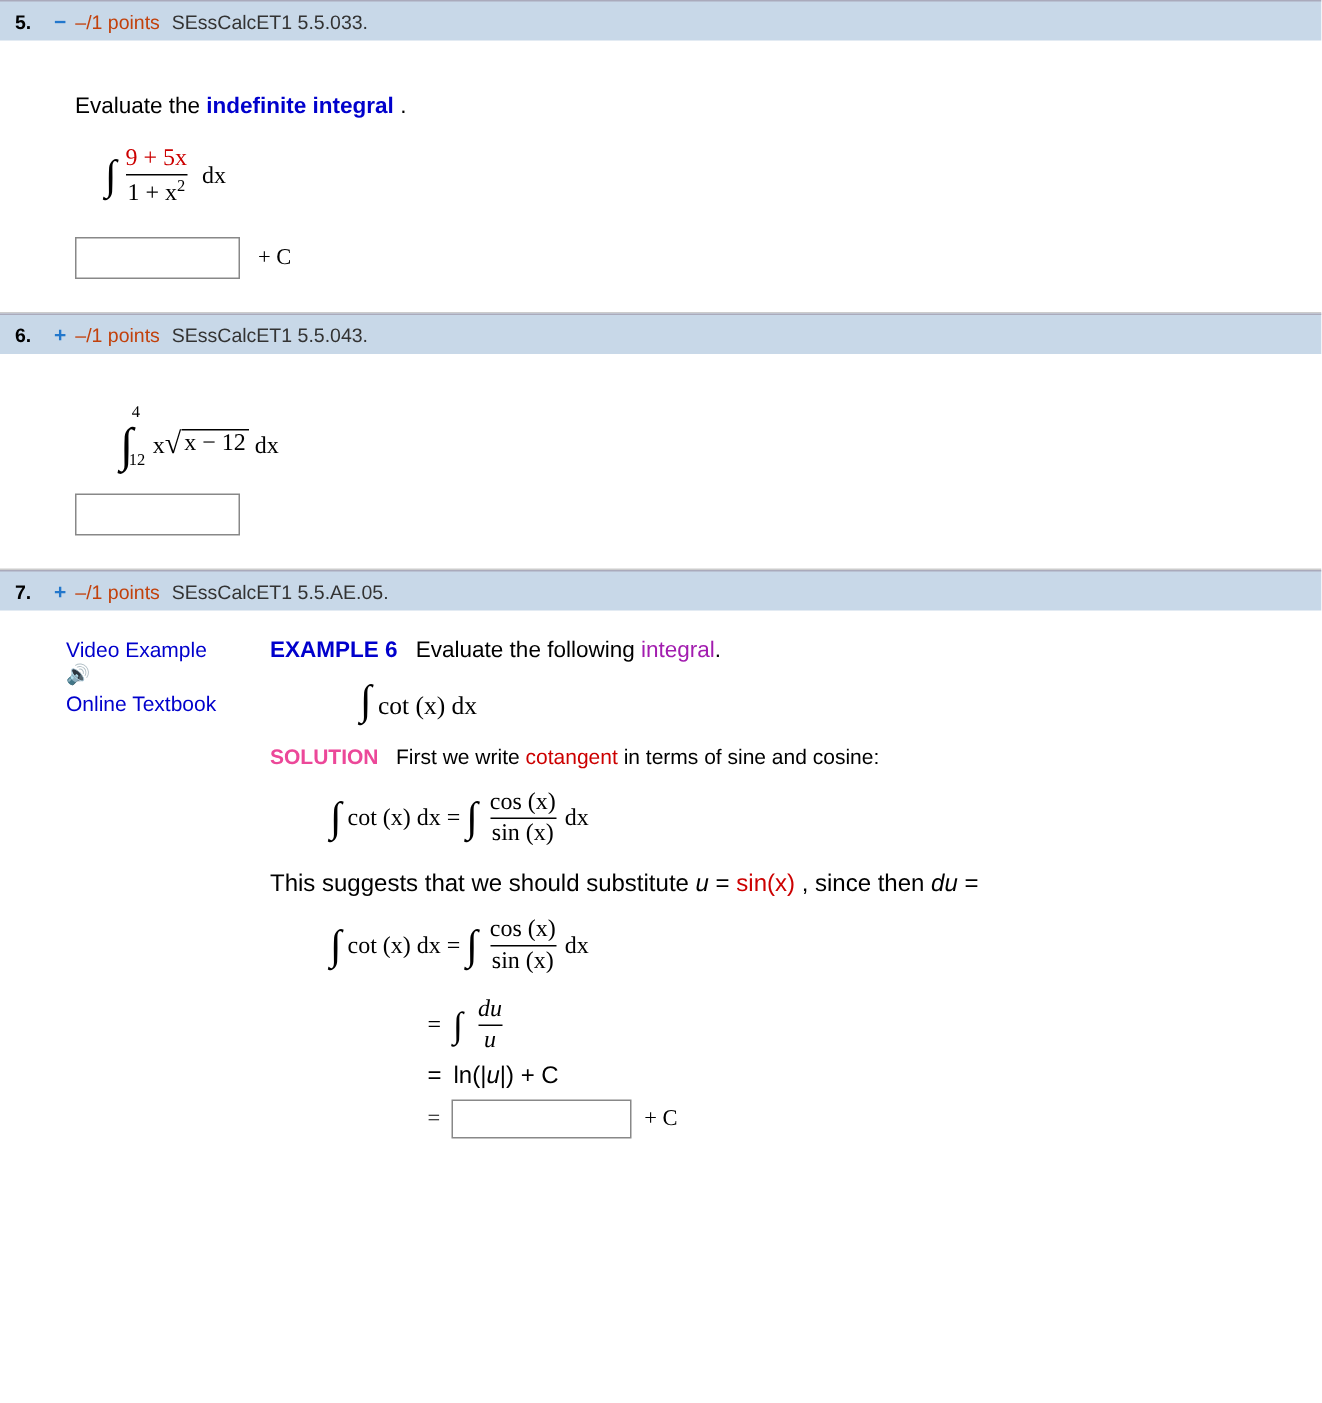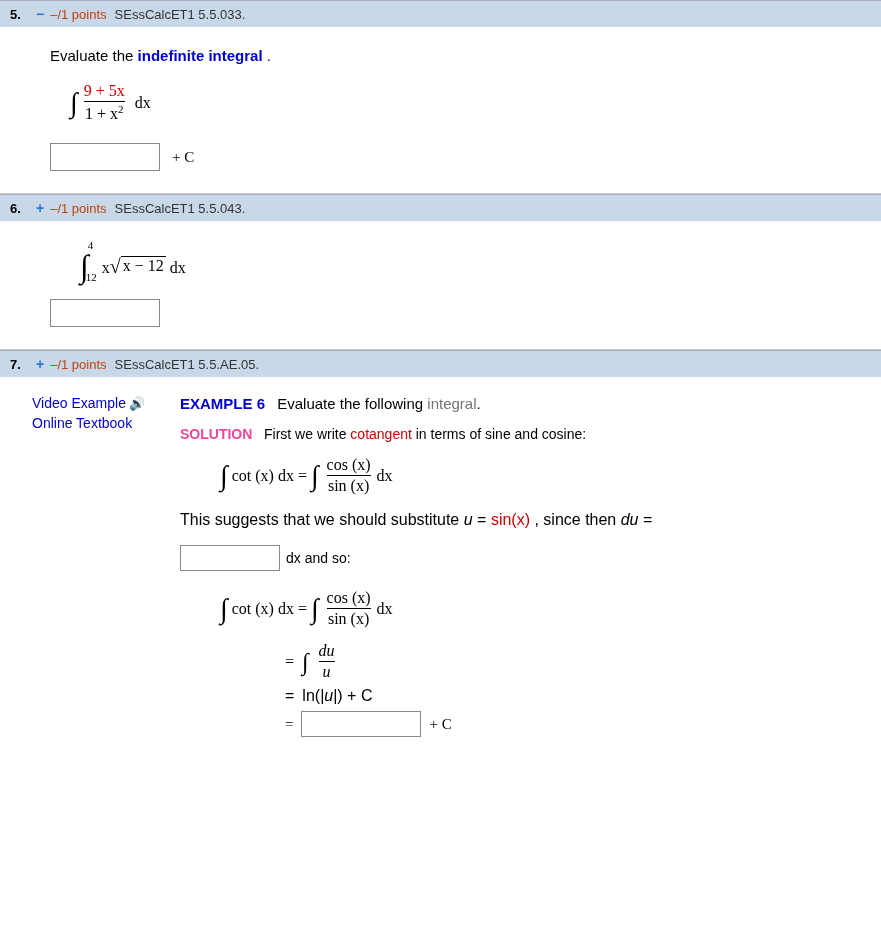--- a/index.html
+++ b/index.html
@@ -35,21 +35,21 @@
     .minus-pts {
       color: #c2410c;
     }
 
     .problem-code {
       color: #333;
       margin-left: 2px;
     }
 
     .question-body {
-      padding: 20px 30px 22px 50px;
+      padding: 35px 30px 22px 50px;
       border-bottom: 1px solid #ccc;
       min-height: 60px;
     }
 
     .instruction {
       font-family: Arial, sans-serif;
       font-size: 15px;
       margin-bottom: 14px;
     }
 
@@ -107,33 +107,33 @@
       padding-bottom: 1px;
       text-align: center;
     }
 
     .fraction .denom {
       padding-top: 1px;
       text-align: center;
     }
 
     .red-text { color: #cc0000; }
-    .blue-text { color: #737373; }
+    .blue-text { color: #a21caf; }
 
     
     .q7-body {
       display: flex;
       gap: 0;
       padding: 0;
     }
 
     .q7-left {
       width: 160px;
       min-width: 160px;
-      padding: 18px 10px 18px 32px;
+      padding: 18px 10px 18px 44px;
       display: flex;
       flex-direction: column;
       gap: 4px;
       align-items: flex-start;
     }
 
     .q7-right {
       flex: 1;
       padding: 18px 30px 30px 20px;
       border-left: none;
@@ -325,20 +325,24 @@
     </div>
     <div class="q7-right">
 
       
       <div class="example-header">
         <span class="example-num">EXAMPLE 6</span>
         <span>Evaluate the following </span><span class="blue-text">integral</span><span>.</span>
       </div>
 
       
+      <div class="math-block" style="margin-left:60px; font-size:17px;">
+        <span class="int-symbol">∫</span>
+        <span> cot (x) dx</span>
+      </div>
 
       
       <div class="solution-text" style="margin-top:14px;">
         <span class="solution-label">SOLUTION</span>
         <span>&nbsp;&nbsp;First we write </span>
         <span class="red-text">cotangent</span>
         <span> in terms of sine and cosine:</span>
       </div>
 
       
@@ -360,24 +364,20 @@
         <span>This suggests that we should substitute </span>
         <span style="font-style:italic;">u</span>
         <span> = </span>
         <span class="red-text">sin(x)</span>
         <span>, since then </span>
         <span style="font-style:italic;">du</span>
         <span> =</span>
       </div>
 
       
-      <div class="inline-answer">
-        <input type="text" class="answer-box-sm" value="" style="">
-        <span style="font-family: Arial, sans-serif; font-size:14px;">dx and so:</span>
-      </div>
 
       
       <div class="math-block" style="font-size:16px; margin-left:40px; margin-top:6px;">
         <span class="integral-wrap">
           <span class="int-symbol">∫</span>
           <span> cot (x) dx = </span>
           <span class="int-symbol">∫</span>
           <span class="fraction" style="margin-left:4px;">
             <span class="numer">cos (x)</span>
             <span class="denom">sin (x)</span>

